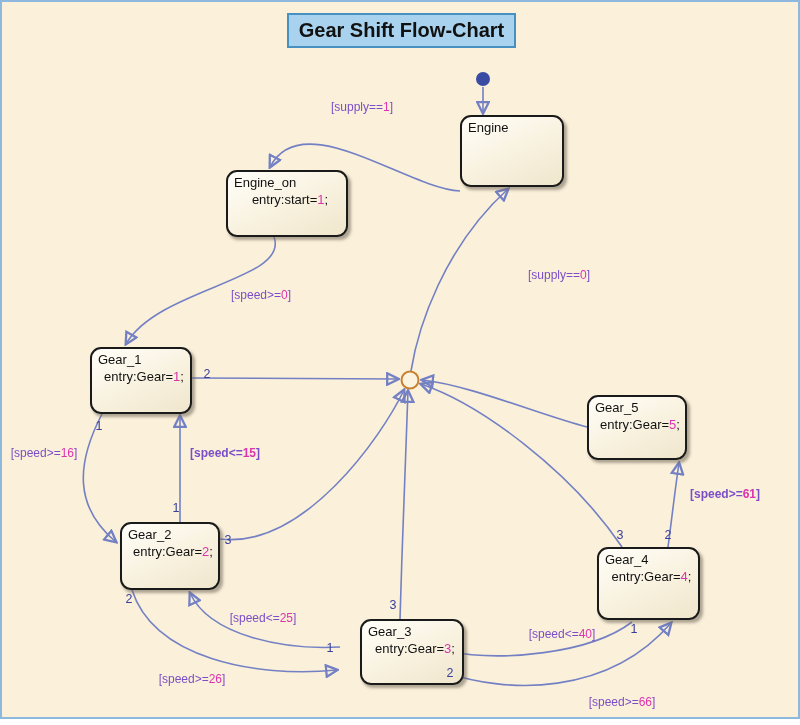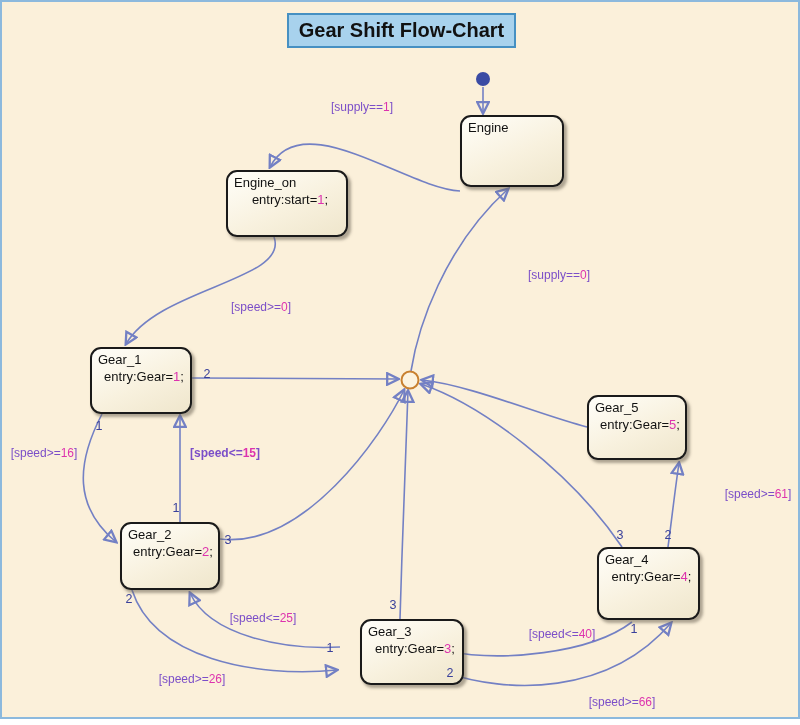--- a/index.html
+++ b/index.html
@@ -101,29 +101,29 @@
     <div>Gear_4</div>
     <div class="entry-line"><span>entry:Gear=</span><span class="num-magenta">4</span><span>;</span></div>
   </div>
 
   <div class="state" style="left:585px;top:393px;width:100px;height:65px;">
     <div>Gear_5</div>
     <div class="entry-line"><span>entry:Gear=</span><span class="num-magenta">5</span><span>;</span></div>
   </div>
 
   <div class="cond" style="left:360px;top:105px;"><span>[supply==</span><span class="num-magenta">1</span><span>]</span></div>
-  <div class="cond" style="left:259px;top:293px;margin-top:12px;"><span>[speed&gt;=</span><span class="num-magenta">0</span><span>]</span></div>
+  <div class="cond" style="left:259px;top:293px;"><span>[speed&gt;=</span><span class="num-magenta">0</span><span>]</span></div>
   <div class="cond" style="left:557px;top:273px;"><span>[supply==</span><span class="num-magenta">0</span><span>]</span></div>
   <div class="cond" style="left:42px;top:451px;"><span>[speed&gt;=</span><span class="num-magenta">16</span><span>]</span></div>
   <div class="cond" style="left:223px;top:451px;font-weight:bold;"><span>[speed&lt;=</span><span class="num-magenta">15</span><span>]</span></div>
   <div class="cond" style="left:261px;top:616px;"><span>[speed&lt;=</span><span class="num-magenta">25</span><span>]</span></div>
   <div class="cond" style="left:190px;top:677px;"><span>[speed&gt;=</span><span class="num-magenta">26</span><span>]</span></div>
   <div class="cond" style="left:560px;top:632px;text-align:right;"><span>[speed&lt;=</span><span class="num-magenta">40</span><span>]</span></div>
   <div class="cond" style="left:620px;top:700px;"><span>[speed&gt;=</span><span class="num-magenta">66</span><span>]</span></div>
-  <div class="cond" style="left:756px;top:492px;"><span>[speed&gt;=</span><span class="num-magenta">61</span><span>]</span></div>
+  <div class="cond" style="left:723px;top:492px;font-weight:bold;"><span>[speed&gt;=</span><span class="num-magenta">61</span><span>]</span></div>
 
   <div class="tnum" style="left:205px;top:372px;">2</div>
   <div class="tnum" style="left:97px;top:424px;">1</div>
   <div class="tnum" style="left:174px;top:506px;">1</div>
   <div class="tnum" style="left:226px;top:538px;">3</div>
   <div class="tnum" style="left:127px;top:597px;">2</div>
   <div class="tnum" style="left:328px;top:646px;">1</div>
   <div class="tnum" style="left:391px;top:603px;">3</div>
   <div class="tnum" style="left:448px;top:671px;">2</div>
   <div class="tnum" style="left:632px;top:627px;">1</div>

